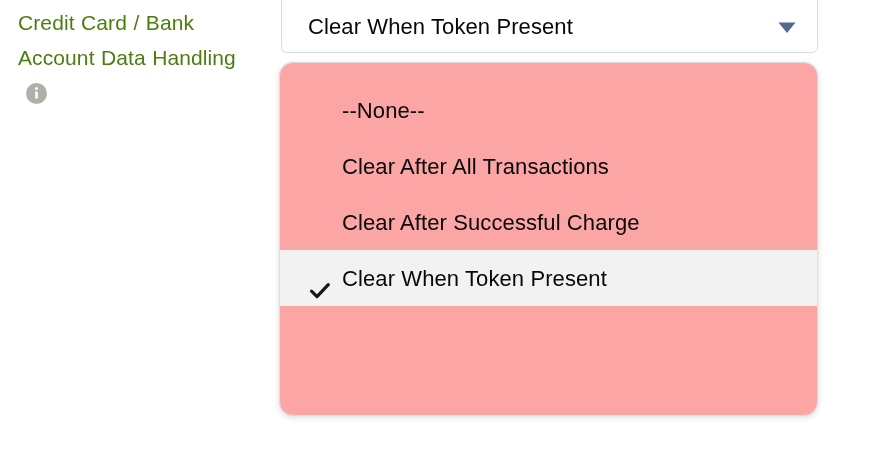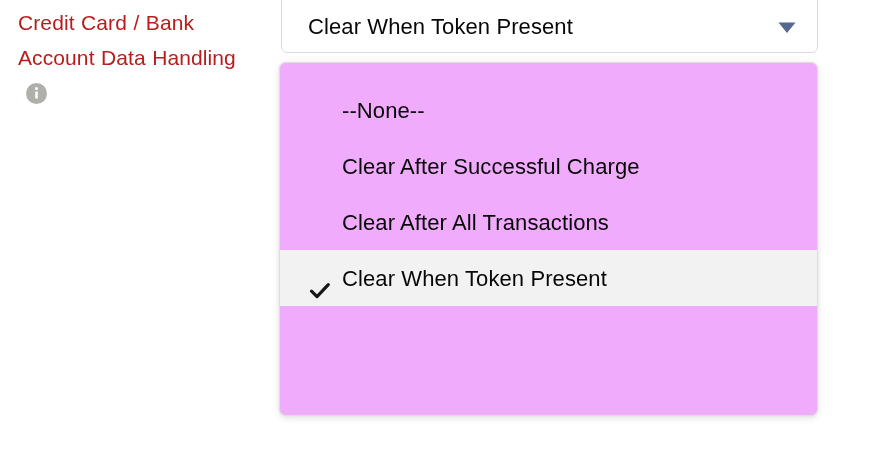--- a/index.html
+++ b/index.html
@@ -23,21 +23,21 @@
   }
 
   
   .field-label {
     position: absolute;
     left: 18px;
     top: 5px;
     width: 230px;
     font-size: 21px;
     line-height: 35px;
-    color: #b91c1c;
+    color: #4d7c0f;
     letter-spacing: 0.1px;
     word-spacing: 0.5px;
   }
   .field-label .label-text {
     display: inline;
   }
 
   
   .info-icon {
     display: inline-block;
@@ -92,23 +92,23 @@
   }
 
   
   .dropdown-panel {
     position: absolute;
     left: 279px;
     top: 62px;
     width: 539px;
     height: 354px;
     box-sizing: border-box;
-    background: #f0abfc;
+    background: #fca5a5;
     border: 1px solid #e0dedd;
-    border-radius: 7px;
+    border-radius: 14px;
     box-shadow: 0 2px 6px rgba(0,0,0,0.12), 0 0 2px rgba(0,0,0,0.06);
     overflow: hidden;
   }
   .dropdown-list {
     list-style: none;
     margin: 0;
     padding: 19px 0 18px 0;
   }
   .dropdown-item {
     position: relative;
@@ -168,26 +168,26 @@
     <ul class="dropdown-list">
 
       <li class="dropdown-item">
         
         <span class="item-label">--None--</span>
       </li>
 
 
       <li class="dropdown-item">
         
-        <span class="item-label">Clear After Successful Charge</span>
+        <span class="item-label">Clear After All Transactions</span>
       </li>
 
       <li class="dropdown-item">
         
-        <span class="item-label">Clear After All Transactions</span>
+        <span class="item-label">Clear After Successful Charge</span>
       </li>
 
       <li class="dropdown-item is-selected">
         <span class="item-check">
           <svg width="22" height="22" viewBox="0 0 22 22" aria-hidden="true">
             <path d="M2.5 11.2 L8 16.6 L19.3 4.6" fill="none" stroke="#181818" stroke-width="3.2" stroke-linecap="round" stroke-linejoin="round"></path>
           </svg>
         </span>
         <span class="item-label">Clear When Token Present</span>
       </li>

